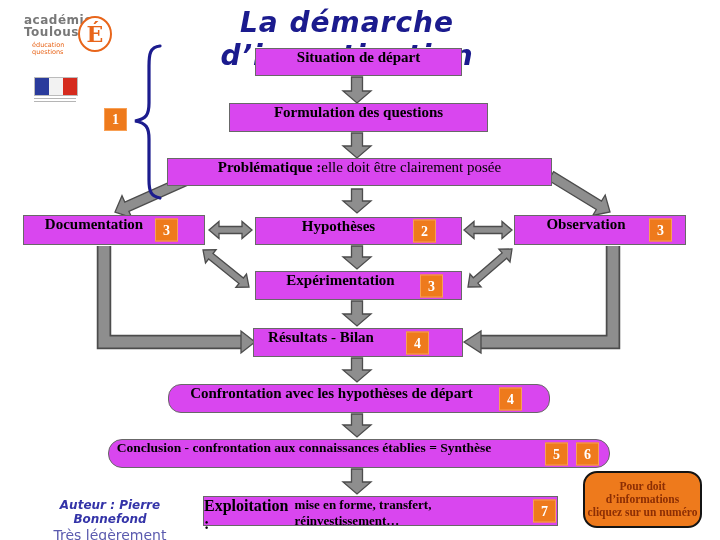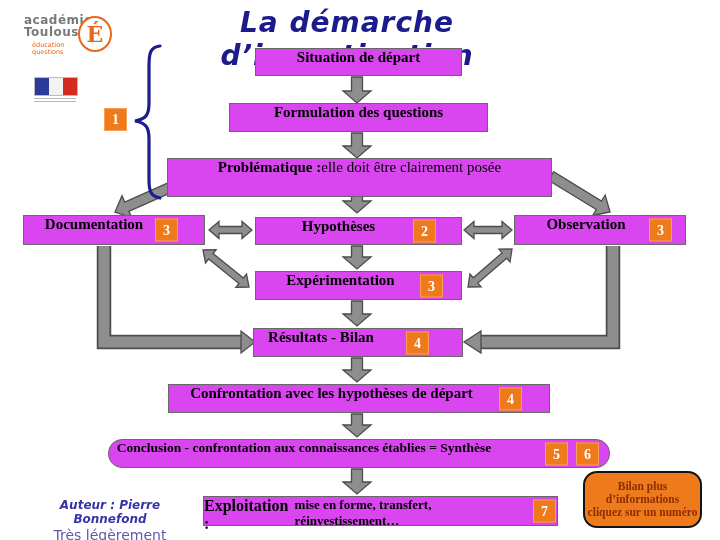--- a/index.html
+++ b/index.html
@@ -104,21 +104,21 @@
   <div class="badge-free" style="left:104px;top:108px;">1</div>
 
   <div class="fbox" style="left:255px;top:48px;width:207px;height:28px;">
     <span>Situation de départ</span>
   </div>
 
   <div class="fbox" style="left:229px;top:103px;width:259px;height:29px;">
     <span>Formulation des questions</span>
   </div>
 
-  <div class="fbox" style="left:167px;top:158px;width:385px;height:39px;">
+  <div class="fbox" style="left:167px;top:158px;width:385px;height:28px;">
     <span class="lead">Problématique :</span>
       <span class="rest"> elle doit être clairement posée</span>
   </div>
 
   <div class="fbox" style="left:23px;top:215px;width:182px;height:30px;padding-right:40px;">
     <span>Documentation</span>
     <span class="badge" style="right:26px;">3</span>
   </div>
 
   <div class="fbox" style="left:255px;top:217px;width:207px;height:28px;padding-right:40px;">
@@ -134,21 +134,21 @@
   <div class="fbox" style="left:255px;top:271px;width:207px;height:29px;padding-right:36px;">
     <span>Expérimentation</span>
     <span class="badge" style="right:18px;">3</span>
   </div>
 
   <div class="fbox" style="left:253px;top:328px;width:210px;height:29px;padding-right:74px;">
     <span>Résultats - Bilan</span>
     <span class="badge" style="right:33px;">4</span>
   </div>
 
-  <div class="fbox" style="left:168px;top:384px;width:382px;height:29px;padding-right:55px;">
+  <div class="fbox" style="left:168px;top:384px;width:382px;height:29px;padding-right:55px;border-radius:13px;">
     <span>Confrontation avec les hypothèses de départ</span>
     <span class="badge" style="right:27px;">4</span>
   </div>
 
   <div class="fbox" style="left:108px;top:439px;width:502px;height:29px;padding-right:110px;font-size:13.5px;border-radius:14px;">
     <span>Conclusion - confrontation aux connaissances établies = Synthèse</span>
     <span class="badge" style="right:41px;">5</span>
     <span class="badge" style="right:10px;">6</span>
   </div>
 
@@ -158,18 +158,18 @@
     <span class="badge" style="right:1px;">7</span>
   </div>
 
   <div class="author">
     <div class="a1">Auteur : Pierre Bonnefond</div>
     <div class="a2">Très légèrement modifié par</div>
     <div class="a2">B.DUMAS</div>
   </div>
 
   <div class="infobox">
-    <div>Bilan plus</div>
+    <div>Pour doit</div>
     <div>d’informations</div>
     <div>cliquez sur un numéro</div>
   </div>
 
 </div>
 
 </body></html>

